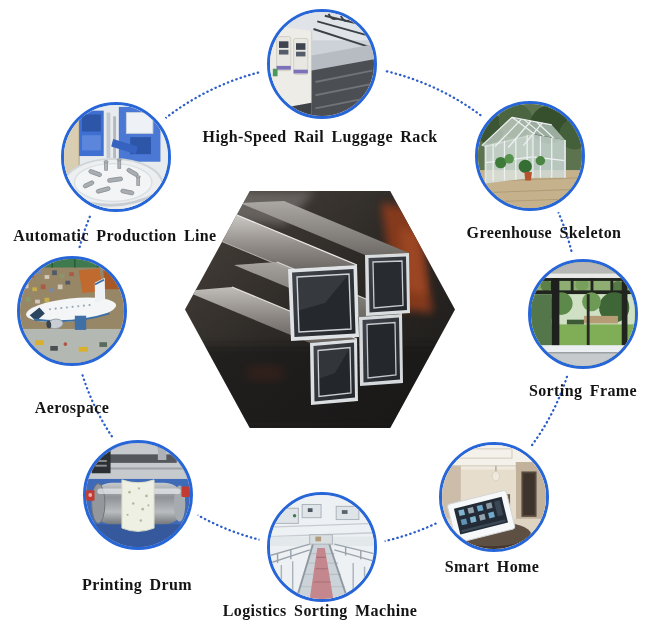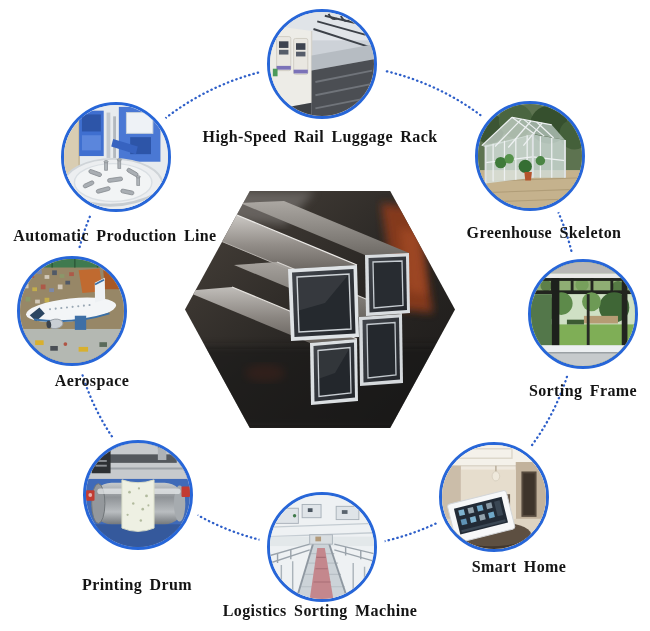--- a/index.html
+++ b/index.html
@@ -26,24 +26,24 @@
   .pos-window     {left:528px;top:259px;}
   .pos-smarthome  {left:439px;top:442px;}
   .pos-logistics  {left:267px;top:492px;}
   .pos-printing   {left:83px; top:440px;}
   .pos-aerospace  {left:17px; top:256px;}
   .pos-autoline   {left:61px; top:102px;}
   
   .lab-rail       {left:320px;top:128px;}
   .lab-greenhouse {left:544px;top:224px;}
   .lab-window     {left:583px;top:382px;}
-  .lab-smarthome  {left:519px;top:558px;}
+  .lab-smarthome  {left:492px;top:558px;}
   .lab-logistics  {left:320px;top:602px;}
   .lab-printing   {left:137px;top:576px;}
-  .lab-aerospace  {left:72px; top:372px;margin-left:20px;}
+  .lab-aerospace  {left:72px; top:399px;}
   .lab-autoline   {left:115px;top:227px;}
   .hexagon{
     position:absolute;left:185px;top:191px;width:270px;height:237px;
     clip-path:polygon(24% 0%,76% 0%,100% 50%,76% 100%,24% 100%,0% 50%);
   }
   .hexagon svg{display:block;width:270px;height:237px;}
 </style>
 </head>
 <body>
 

